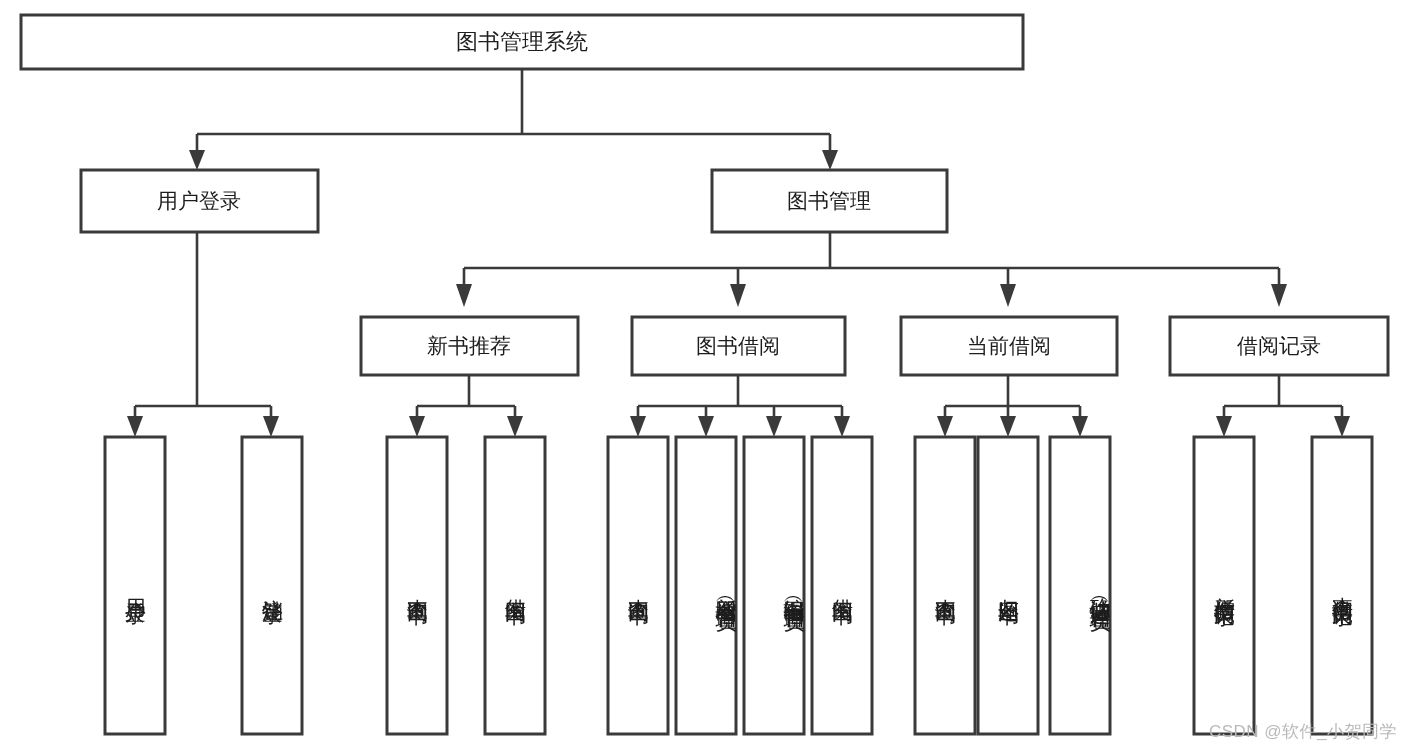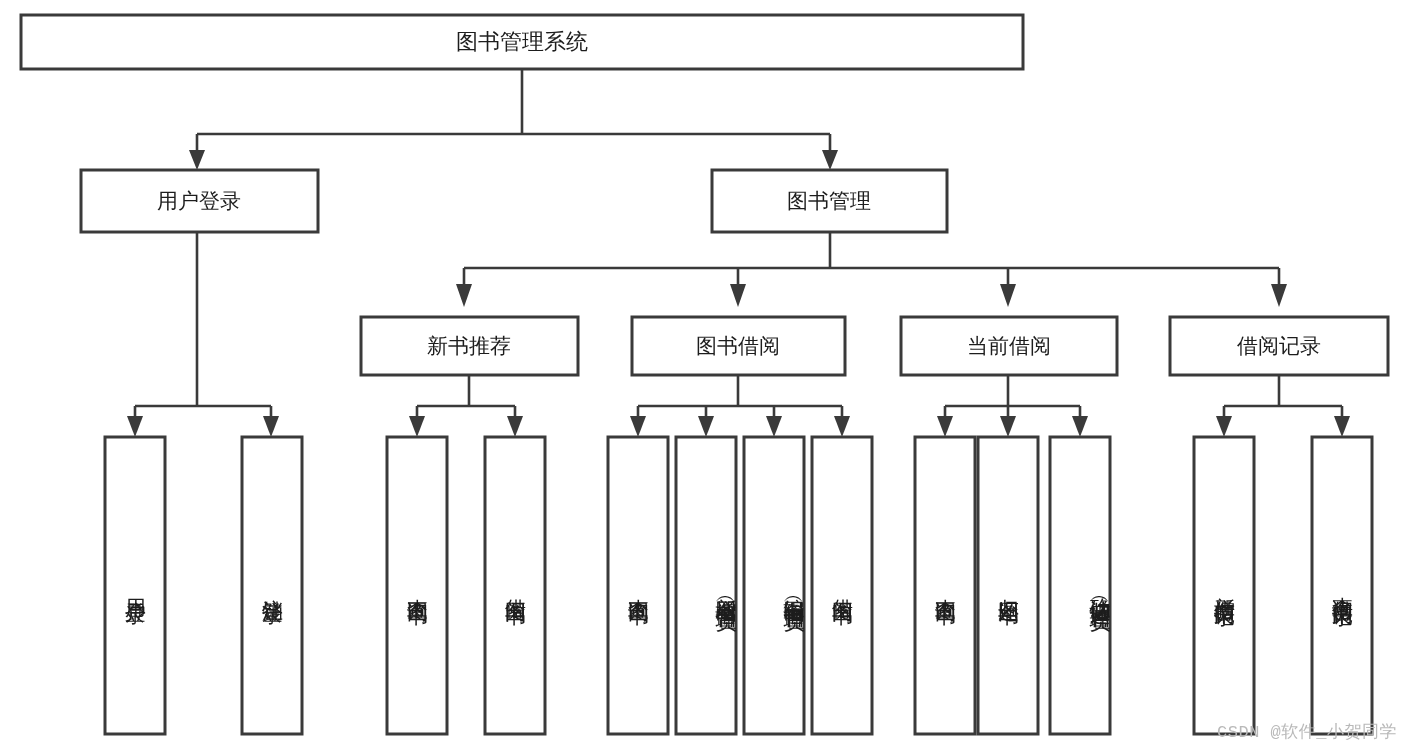--- a/index.html
+++ b/index.html
@@ -69,21 +69,21 @@
     white-space: nowrap;
     pointer-events: none;
   }
   .leaf-label.center {
     align-items: center;
   }
   .watermark {
     position: absolute;
     right: 8px;
     bottom: 4px;
-    font-family: Liberation Mono, monospace;
+    font-family: Liberation Sans, sans-serif;
     font-size: 17px;
     color: #b9b9b9;
     white-space: nowrap;
     letter-spacing: 0.5px;
     margin-top: 43px;
   }
 </style>
 </head>
 <body>
 

